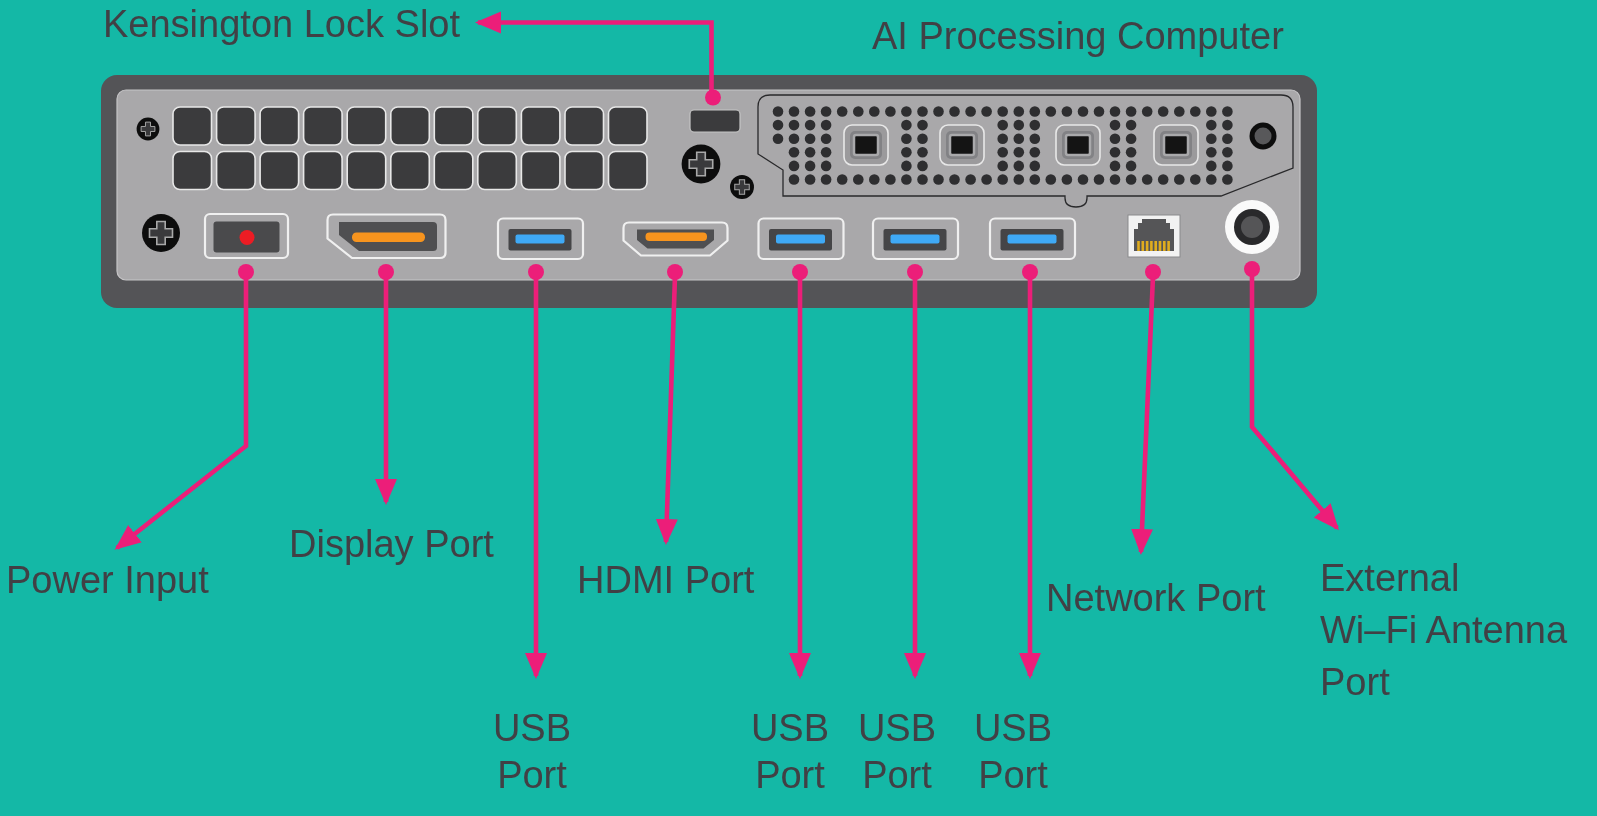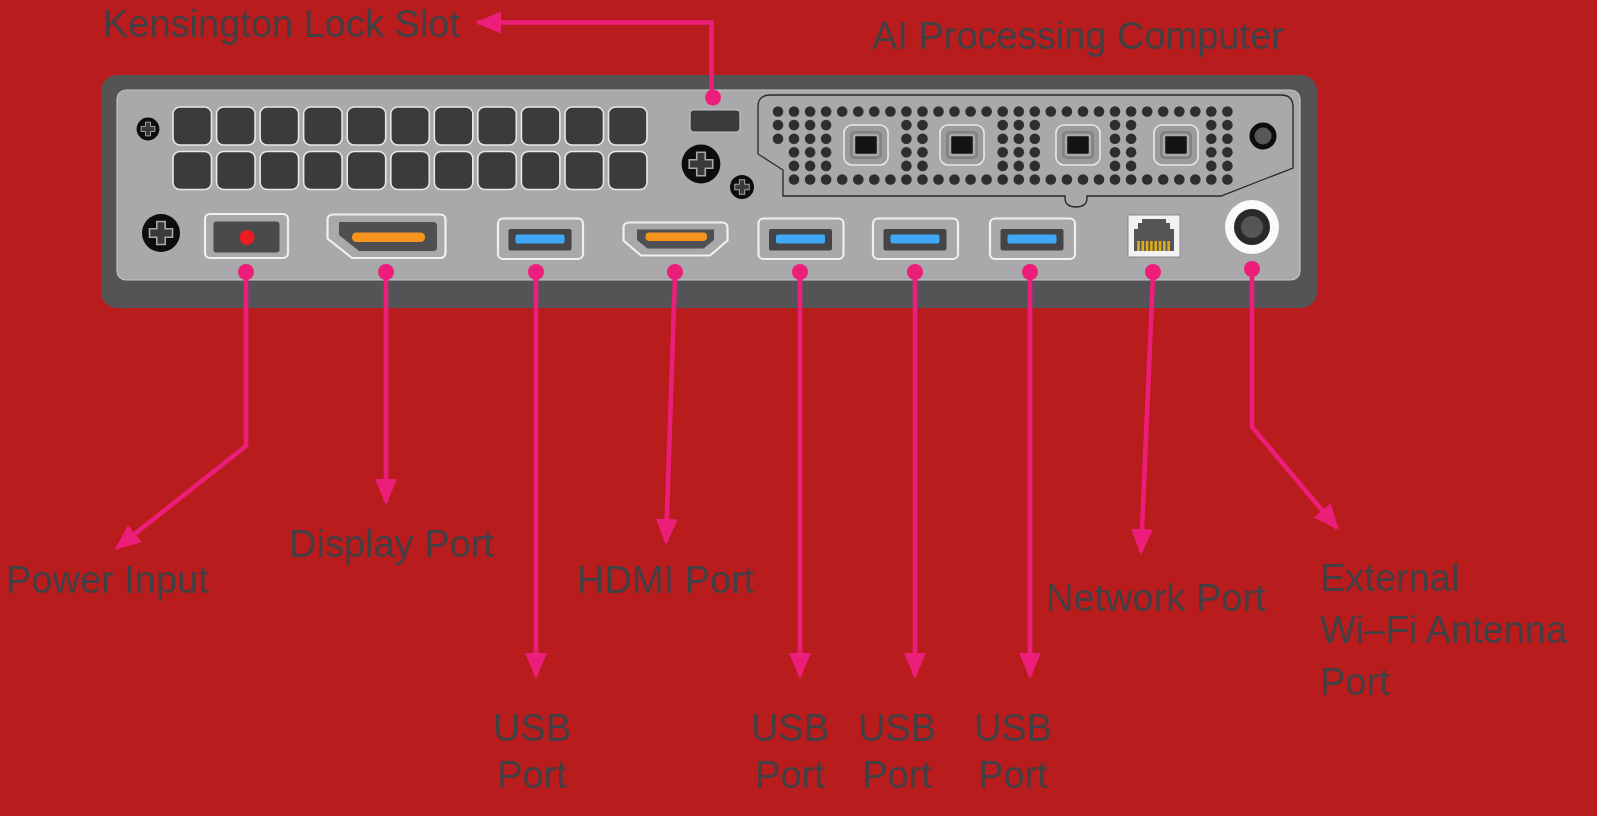--- a/index.html
+++ b/index.html
@@ -1,16 +1,16 @@
 <!DOCTYPE html>
 <html><head>
 <meta charset="utf-8">
 <style>
   html,body{margin:0;padding:0;background:#ffffff;}
-  .stage{width:1597px;height:816px;position:relative;background:#b91c1c;overflow:hidden;}
+  .stage{width:1597px;height:816px;position:relative;background:#14b8a6;overflow:hidden;}
   svg{display:block;}
   text{font-family:"Liberation Sans","DejaVu Sans",sans-serif;fill:#414045;font-size:38px;}
   .grille rect{fill:#3B3B3D;stroke:#E8E8E8;stroke-width:1.6;}
   .holes circle{fill:#2E2E30;}
   .pframe{fill:none;stroke:#F0F0F0;stroke-width:2.2;}
   .pink{fill:#EC1E79;}
   .pinkline{stroke:#EC1E79;stroke-width:4.6;fill:none;}
 </style>
 </head>
 <body>

